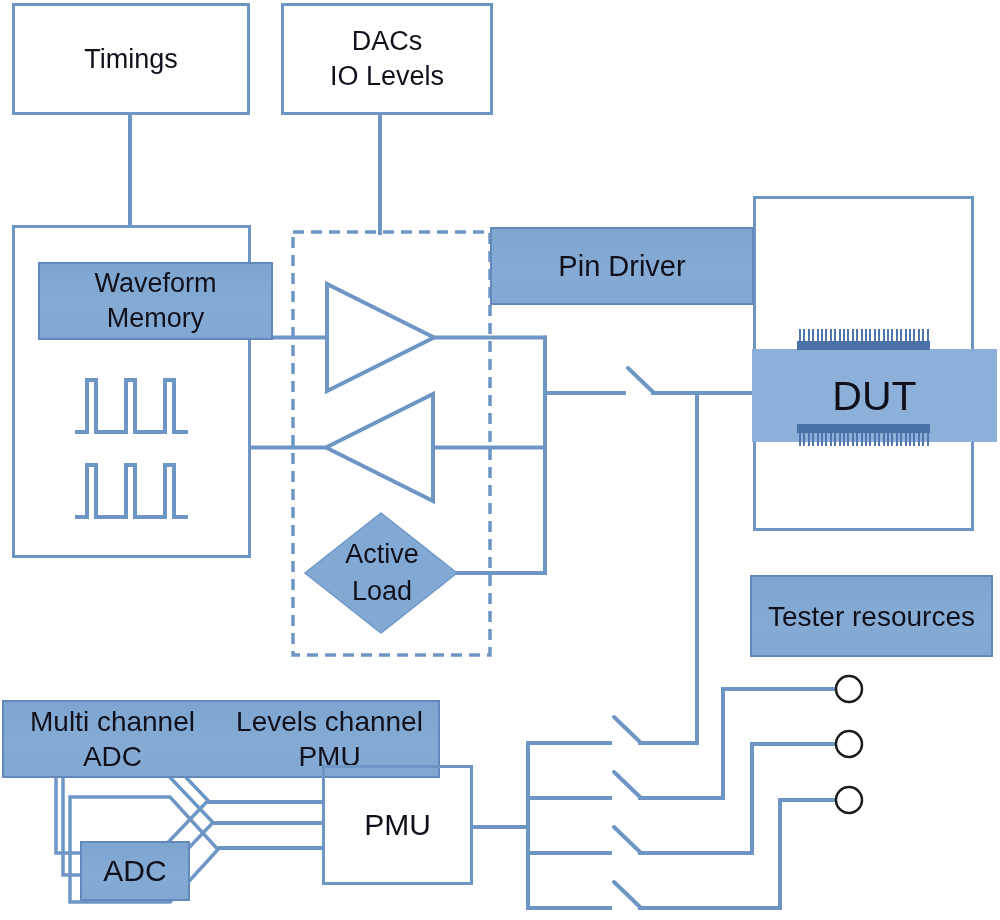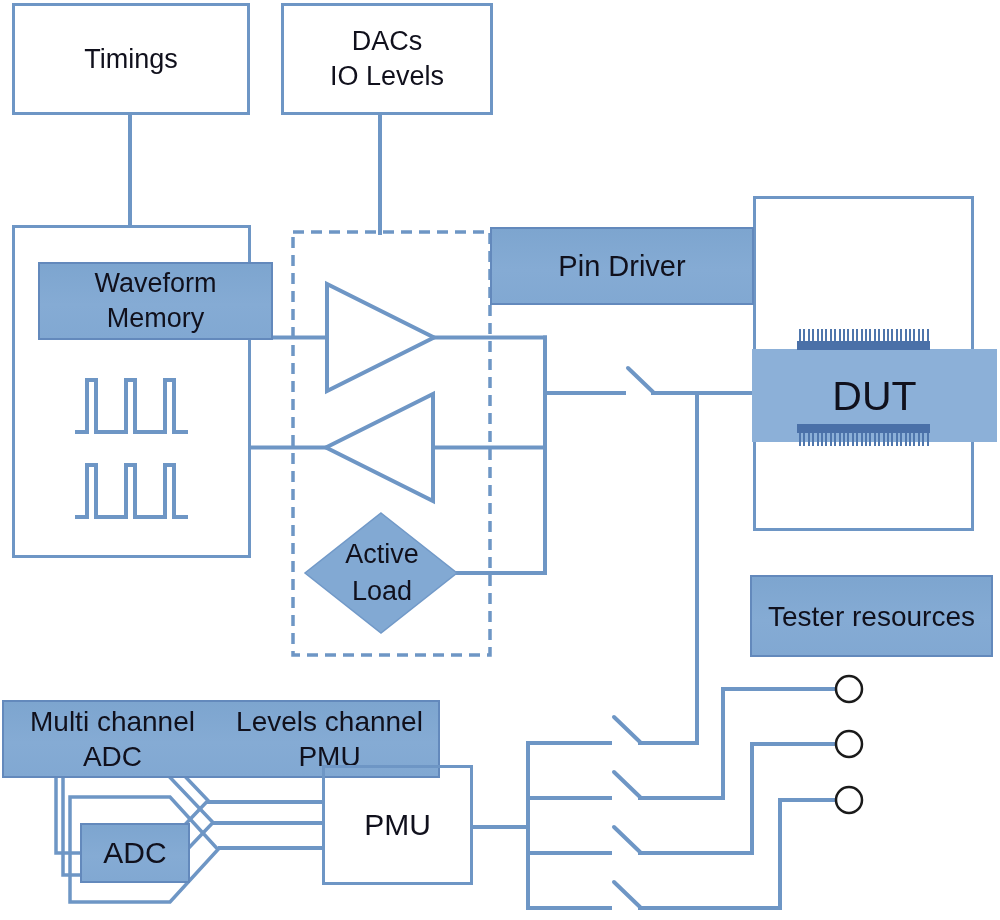--- a/index.html
+++ b/index.html
@@ -142,21 +142,21 @@
   <div class="abs bar" style="left:2px;top:658px;width:438px;height:78px;display:flex;margin-top:42px;">
     <div class="half t28">
       <span>Multi channel ADC</span>
     </div>
     <div class="half t28">
       <span>Levels channel</span>
       <span>PMU</span>
     </div>
   </div>
 
-  <div class="abs bar lbl t30" style="left:80px;top:823px;width:110px;height:60px;">
+  <div class="abs bar lbl t30" style="left:80px;top:841px;width:110px;height:60px;">
     <span>ADC</span>
   </div>
 
   <div class="abs box lbl t30" style="left:322px;top:765px;width:151px;height:120px;">
     <span>PMU</span>
   </div>
 
 </div>
 
 </body></html>

